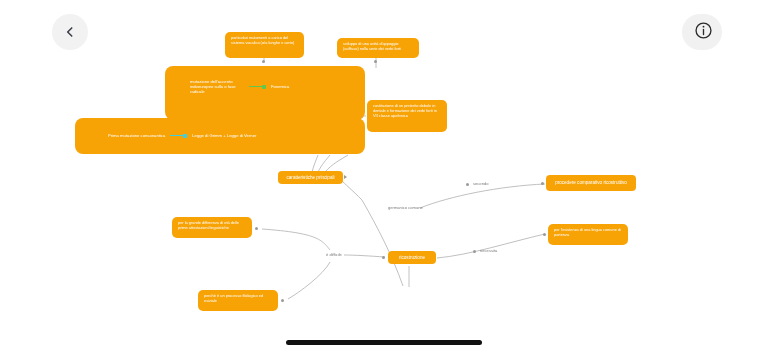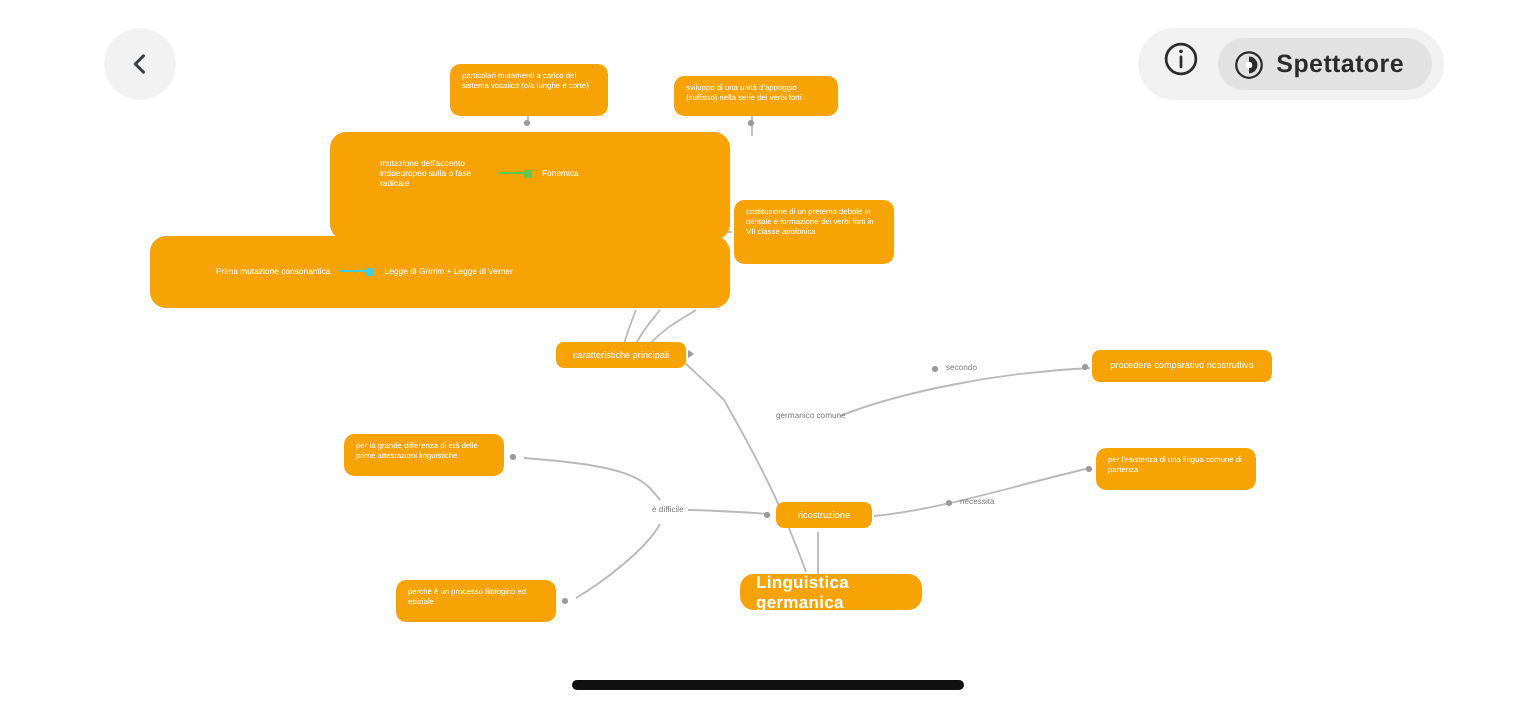--- a/index.html
+++ b/index.html
@@ -119,30 +119,20 @@
   <div class="topright">
     <div class="info-btn">
       <span>
         <svg width="19" height="19" viewBox="0 0 24 24" fill="none" stroke="#2b2b2b" stroke-width="1.7">
           <circle cx="12" cy="12" r="9.4"></circle>
           <line x1="12" y1="10.6" x2="12" y2="17" stroke-linecap="round"></line>
           <circle cx="12" cy="7.2" r="1.15" fill="#2b2b2b" stroke="none"></circle>
         </svg>
       </span>
     </div>
-    <div class="mode-pill">
-      <span class="eye">
-        <svg width="15" height="15" viewBox="0 0 24 24">
-          <circle cx="12" cy="12" r="10.2" fill="none" stroke="#2b2b2b" stroke-width="1.8"></circle>
-          <path d="M12 5.2 A6.8 6.8 0 0 1 12 18.8 Z" fill="#2b2b2b"></path>
-          <circle cx="12" cy="12" r="2.6" fill="#ffffff"></circle>
-        </svg>
-      </span>
-      <span class="label">Spettatore</span>
-    </div>
   </div>
 
   <div id="canvas">
 
     <svg class="edges">
       <g fill="none" stroke="#b9b9b9" stroke-width="0.9">
 
         <path d="M409,287 C409,275 409,272 409,266"></path>
 
         <path d="M403,286 C392,255 378,228 362,200 C352,190 345,184 341,180"></path>
@@ -220,18 +210,17 @@
 
     <div class="edge-label" style="left:326px;top:252px;">è difficile</div>
     <div class="dot" style="left:382px;top:256px;"></div>
 
     <div class="node leaf" style="left:172px;top:217px;width:80px;height:21px;">per la grande differenza di età delle prime attestazioni linguistiche</div>
     <div class="dot" style="left:255px;top:227px;"></div>
 
     <div class="node leaf" style="left:198px;top:290px;width:80px;height:21px;">perchè è un processo filologico ed esiziale</div>
     <div class="dot" style="left:281px;top:299px;"></div>
 
-    <div class="node root" style="left:370px;top:287px;width:91px;height:18px;">Linguistica germanica</div>
 
   </div>
 
   <div class="home-indicator"></div>
 </div>
 
 </body></html>

